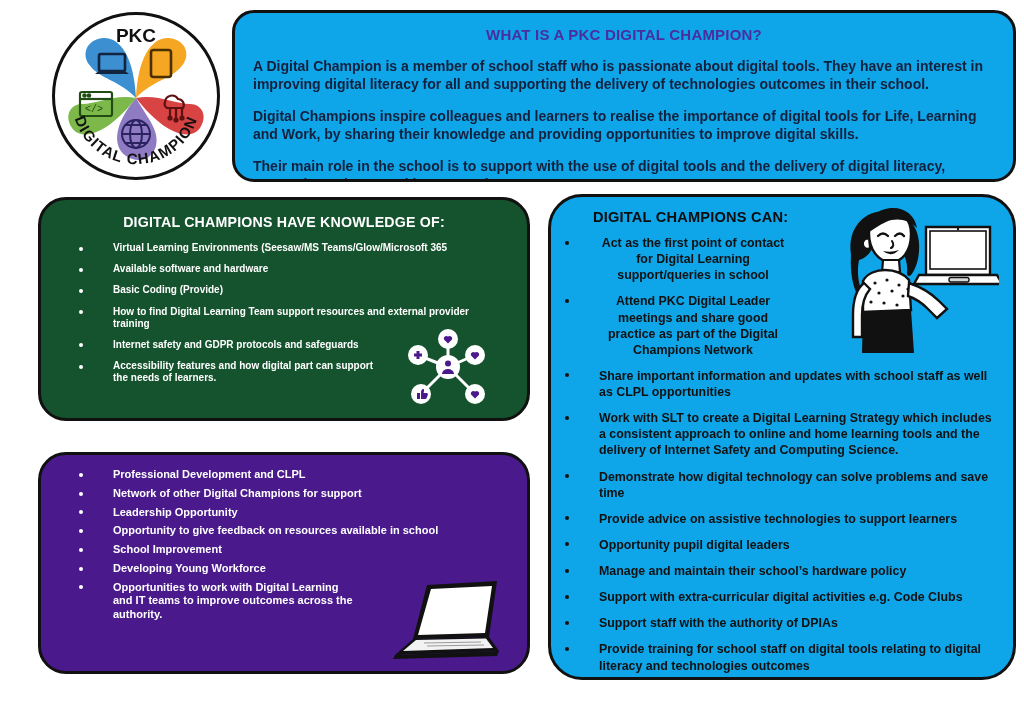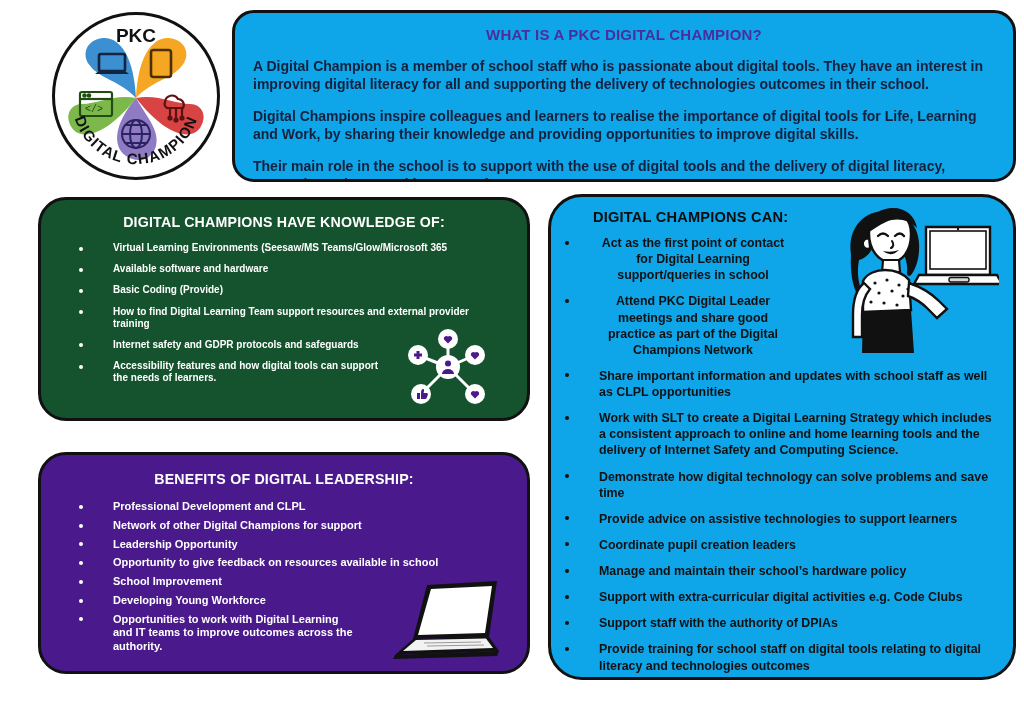--- a/index.html
+++ b/index.html
@@ -245,21 +245,21 @@
   </div>
 
   <div class="panel" id="knowledge-panel">
     <div class="panel-title">DIGITAL CHAMPIONS HAVE KNOWLEDGE OF:</div>
     <ul class="bullets">
       <li><span class="bullet-dot"></span><span>Virtual Learning Environments (Seesaw/MS Teams/Glow/Microsoft 365</span></li>
       <li><span class="bullet-dot"></span><span>Available software and hardware</span></li>
       <li><span class="bullet-dot"></span><span>Basic Coding (Provide)</span></li>
       <li><span class="bullet-dot"></span><span>How to find Digital Learning Team support resources and external provider training</span></li>
       <li><span class="bullet-dot"></span><span>Internet safety and GDPR  protocols and safeguards</span></li>
-      <li style="padding-right:120px"><span class="bullet-dot"></span><span>Accessibility features and how digital tools can support the needs of learners.</span></li>
+      <li style="padding-right:120px"><span class="bullet-dot"></span><span>Accessibility features and how digital part can support the needs of learners.</span></li>
     </ul>
     <svg id="net-icon" viewBox="0 0 90 82">
       <g stroke="#ffffff" stroke-width="3" fill="none">
         <line x1="45" y1="41" x2="45" y2="16"></line>
         <line x1="45" y1="41" x2="70" y2="30"></line>
         <line x1="45" y1="41" x2="70" y2="66"></line>
         <line x1="45" y1="41" x2="20" y2="66"></line>
         <line x1="45" y1="41" x2="17" y2="30"></line>
       </g>
       <circle cx="45" cy="41" r="12" fill="#ffffff"></circle>
@@ -272,21 +272,20 @@
       <circle cx="15" cy="29" r="10" fill="#ffffff"></circle>
       <path d="M15,25 v8 M11,29 h8" stroke="#4A1A8C" stroke-width="3"></path>
       <circle cx="72" cy="68" r="10" fill="#ffffff"></circle>
       <path d="M72,72.5 l-4,-4 a2.6,2.6 0 0 1 4,-3 a2.6,2.6 0 0 1 4,3 Z" fill="#4A1A8C"></path>
       <circle cx="18" cy="68" r="10" fill="#ffffff"></circle>
       <path d="M14,67 h3 v6 h-3 Z M18,67 c0,-3 1,-4 2,-4 c1.6,0 1,2.5 0.6,4 h3 c1,0 1.6,1 1.2,2 l-1.2,3 c-0.3,.8 -1,1 -1.6,1 h-4 Z" fill="#4A1A8C"></path>
     </svg>
   </div>
 
   <div class="panel" id="benefits-panel">
-    <div class="panel-title">BENEFITS OF DIGITAL LEADERSHIP:</div>
     <ul class="bullets">
       <li><span class="bullet-dot"></span><span>Professional Development and CLPL</span></li>
       <li><span class="bullet-dot"></span><span>Network of other Digital Champions for support</span></li>
       <li><span class="bullet-dot"></span><span>Leadership Opportunity</span></li>
       <li><span class="bullet-dot"></span><span>Opportunity to give feedback on resources available in school</span></li>
       <li><span class="bullet-dot"></span><span>School Improvement</span></li>
       <li><span class="bullet-dot"></span><span>Developing Young Workforce</span></li>
       <li style="padding-right:150px"><span class="bullet-dot"></span><span>Opportunities to work with Digital Learning and IT teams to improve outcomes across the authority.</span></li>
     </ul>
     <svg id="laptop-icon" viewBox="0 0 140 86">
@@ -352,21 +351,21 @@
       <rect x="126" y="74.5" width="20" height="4.5" rx="2" fill="#d8d8d8" stroke="#111111" stroke-width="1.4"></rect>
     </svg>
 
     <ul class="bullets">
       <li class="narrow"><span class="bullet-dot"></span><span>Act as the first point of contact for Digital Learning support/queries in school</span></li>
       <li class="narrow"><span class="bullet-dot"></span><span>Attend PKC Digital Leader meetings and share good practice as part of the Digital Champions Network</span></li>
       <li><span class="bullet-dot"></span><span>Share important information and updates with school staff as well as CLPL opportunities</span></li>
       <li><span class="bullet-dot"></span><span>Work with SLT to create a Digital Learning Strategy which includes a consistent approach to online and home learning tools and the delivery of Internet Safety and Computing Science.</span></li>
       <li><span class="bullet-dot"></span><span>Demonstrate how digital technology can solve problems and save time</span></li>
       <li><span class="bullet-dot"></span><span>Provide advice on assistive technologies to support learners</span></li>
-      <li><span class="bullet-dot"></span><span>Coordinate pupil creation leaders</span></li>
+      <li><span class="bullet-dot"></span><span>Opportunity pupil digital leaders</span></li>
       <li><span class="bullet-dot"></span><span>Manage and maintain their school’s hardware policy</span></li>
       <li><span class="bullet-dot"></span><span>Support with extra-curricular digital activities e.g. Code Clubs</span></li>
       <li><span class="bullet-dot"></span><span>Support staff with the authority of DPIAs</span></li>
       <li><span class="bullet-dot"></span><span>Provide training for school staff on digital tools relating to digital literacy and technologies outcomes</span></li>
     </ul>
   </div>
 
 </div>
 
 </body></html>

